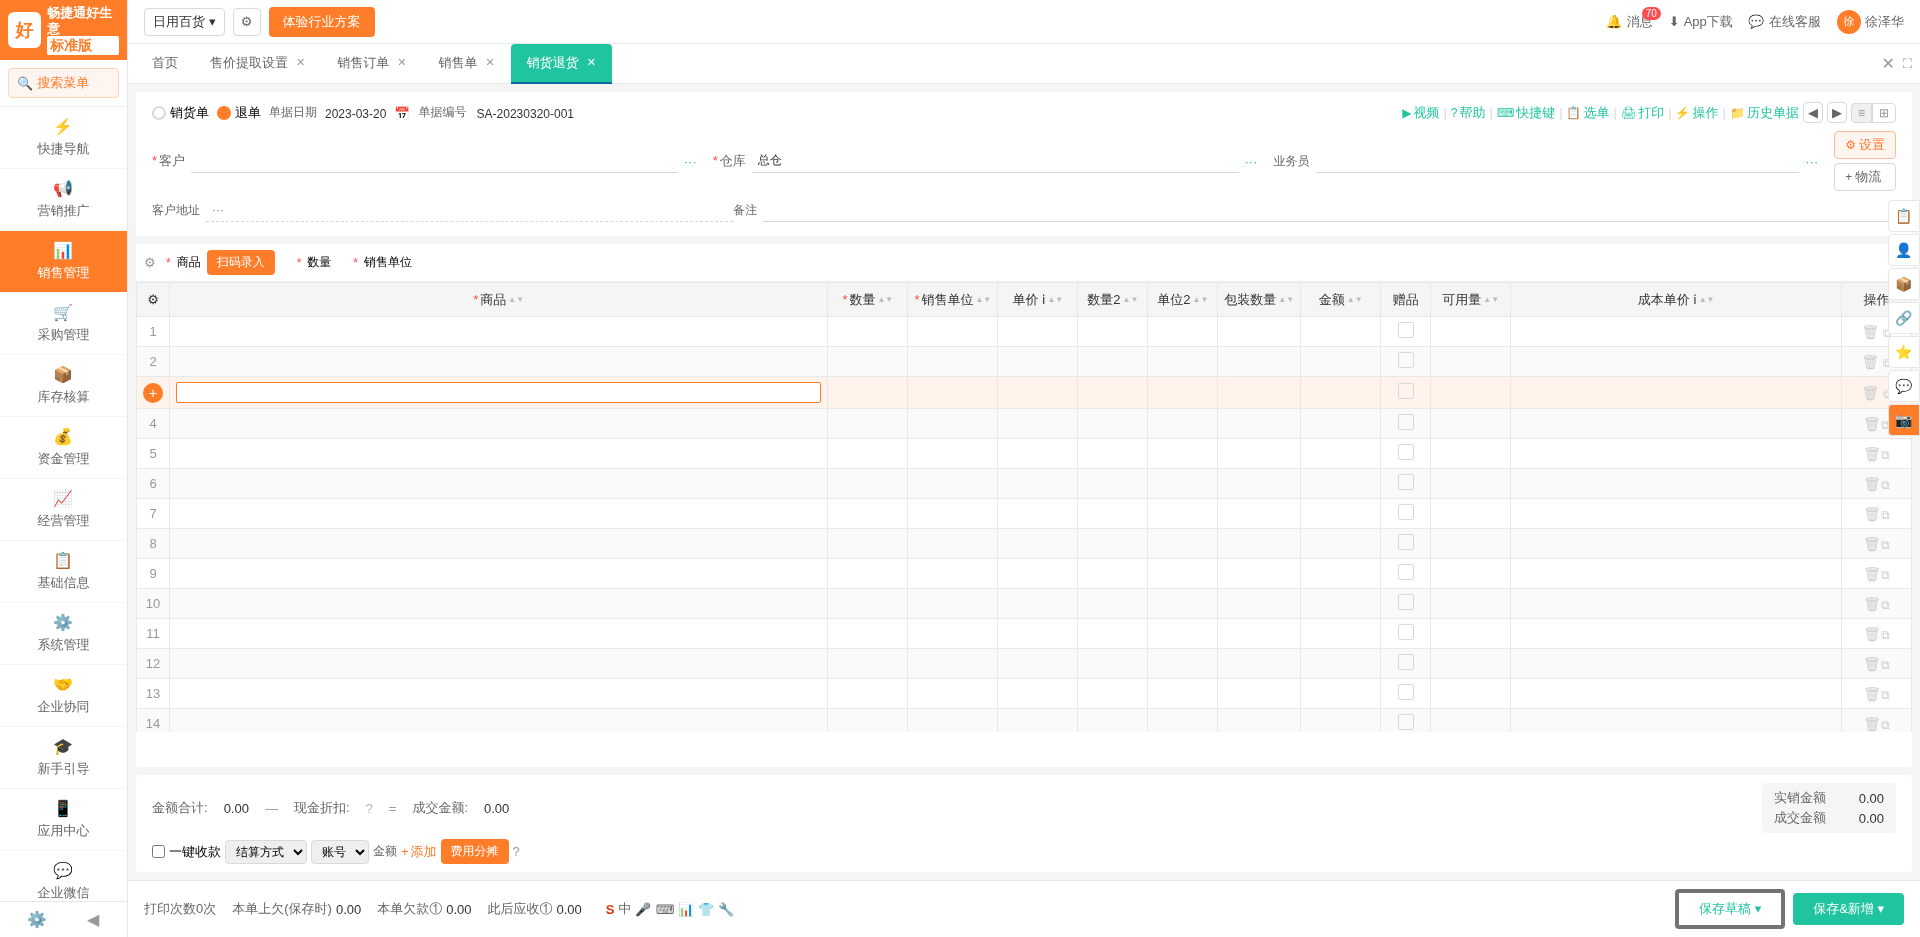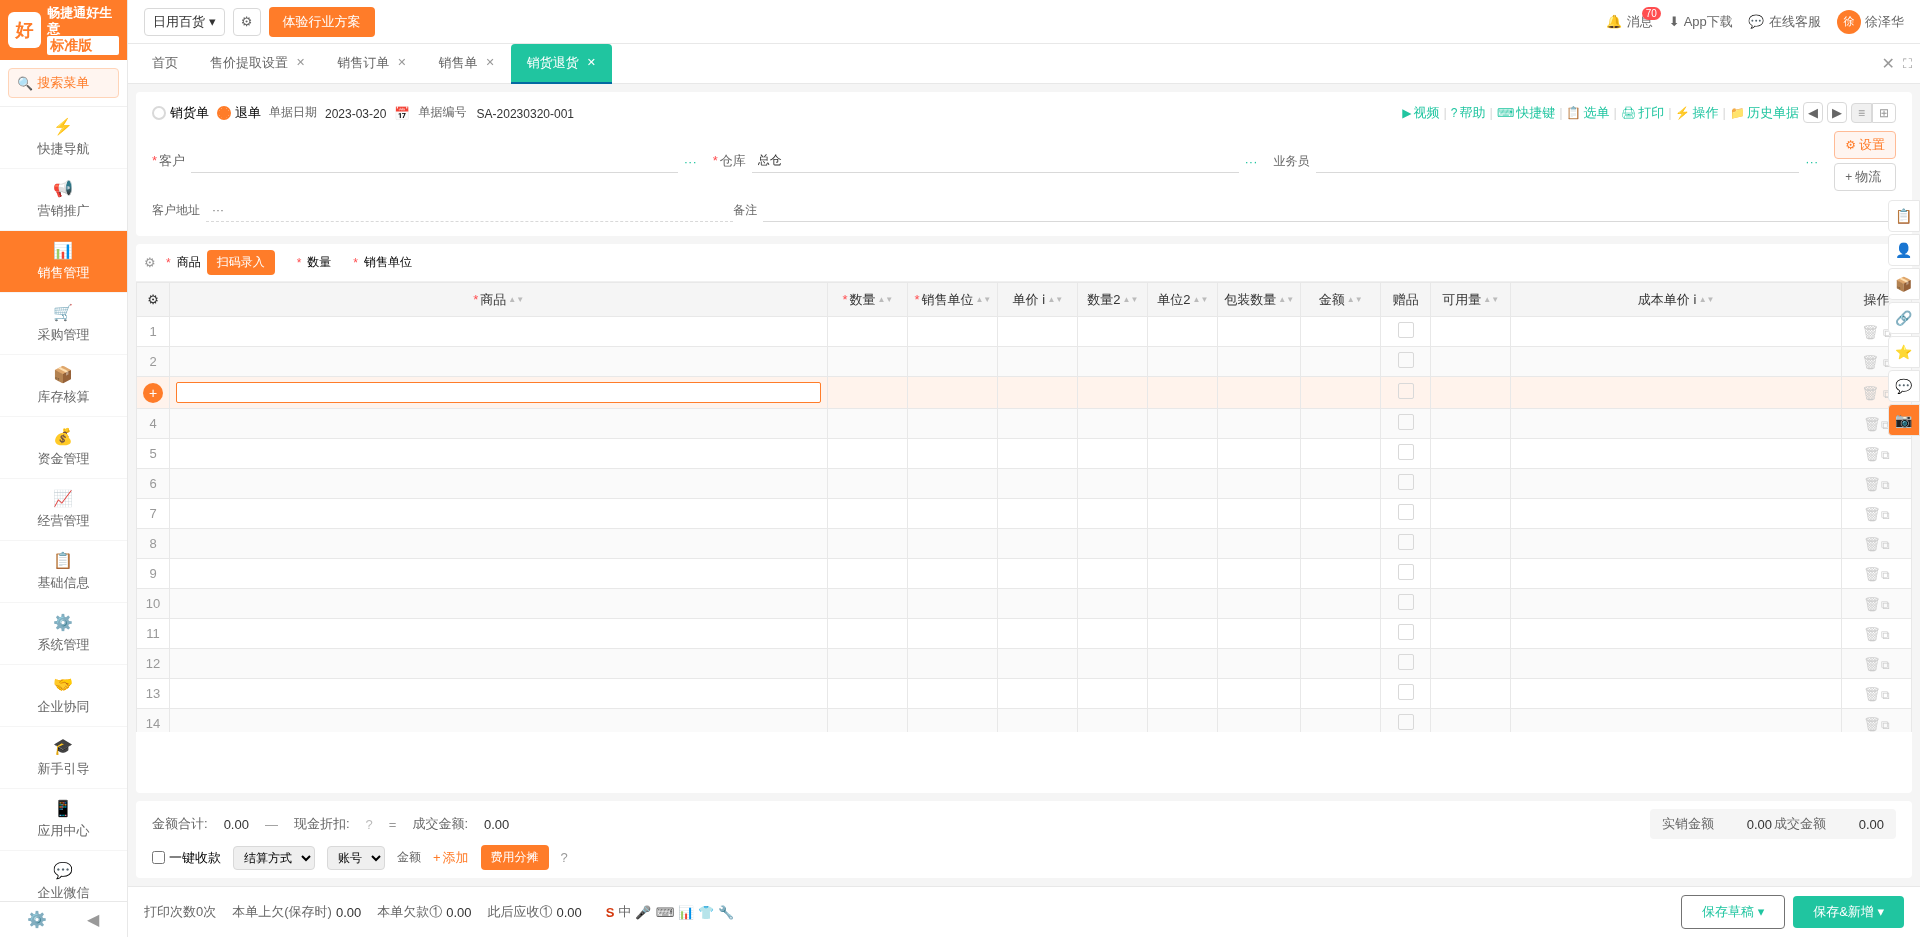--- a/index.html
+++ b/index.html
@@ -85,33 +85,33 @@
     .gear-col { width: 16px; height: 16px; color: #999; cursor: pointer; }
     .col-required { color: #ff4d4f; }
     .num-col { color: #999; width: 30px; }
 
     
     .footer-section { background: #fff; border-radius: 4px; padding: 8px 16px; }
     .footer-row { display: flex; align-items: center; gap: 16px; flex-wrap: wrap; }
     .amount-label { color: #666; }
     .amount-value { color: #333; font-weight: 500; }
     .minus-icon { color: #999; }
-    .payment-row { display: flex; align-items: center; gap: 12px; margin-top: 6px; flex-wrap: wrap; }
+    .payment-row { display: flex; align-items: center; gap: 4px; margin-top: 6px; flex-wrap: wrap; }
     .payment-check { display: flex; align-items: center; gap: 4px; font-size: 12px; cursor: pointer; }
     .payment-select { border: 1px solid #d9d9d9; border-radius: 4px; padding: 3px 6px; font-size: 12px; }
     .add-payment { color: #ff7c29; cursor: pointer; display: flex; align-items: center; gap: 2px; font-size: 12px; }
     .fee-btn { background: #ff7c29; color: #fff; border: none; border-radius: 4px; padding: 4px 10px; cursor: pointer; font-size: 12px; }
     .help-icon { color: #999; cursor: pointer; }
 
     
     .bottom-bar { background: #fff; border-top: 1px solid #e8e8e8; padding: 8px 16px; display: flex; align-items: center; justify-content: space-between; }
     .bottom-stats { display: flex; align-items: center; gap: 16px; font-size: 12px; color: #666; }
     .bottom-stats span { display: flex; align-items: center; gap: 4px; }
     .bottom-actions { display: flex; align-items: center; gap: 8px; }
-    .save-draft-btn { background: #fff; border: 1px solid #737373; color: #20c5a0; border-radius: 4px; padding: 7px 20px; cursor: pointer; font-size: 13px; }
+    .save-draft-btn { background: #fff; border: 4px solid #737373; color: #20c5a0; border-radius: 4px; padding: 7px 20px; cursor: pointer; font-size: 13px; }
     .save-new-btn { background: #20c5a0; color: #fff; border: none; border-radius: 4px; padding: 7px 20px; cursor: pointer; font-size: 13px; }
     .summary-row { display: flex; align-items: center; gap: 8px; justify-content: flex-end; }
     .summary-label { color: #666; }
     .summary-value { color: #333; font-weight: 500; min-width: 50px; text-align: right; }
 
     
     .right-float { position: fixed; right: 0; top: 200px; display: flex; flex-direction: column; gap: 2px; z-index: 100; }
     .float-btn { width: 32px; height: 32px; background: #fff; border: 1px solid #e8e8e8; display: flex; align-items: center; justify-content: center; cursor: pointer; color: #666; font-size: 14px; border-radius: 4px 0 0 4px; }
     .float-btn.active { background: #ff7c29; color: #fff; }
     .toolbar-sep { color: #d9d9d9; }
@@ -654,21 +654,21 @@
     <div class="footer-section">
       <div class="footer-row">
         <span class="amount-label">金额合计:</span>
         <span class="amount-value">0.00</span>
         <span class="minus-icon">—</span>
         <span class="amount-label">现金折扣:</span>
         <span style="color:#bbb;cursor:pointer;">?</span>
         <span style="color:#999;">=</span>
         <span class="amount-label">成交金额:</span>
         <span class="amount-value">0.00</span>
-        <div style="margin-left:auto; background:#f5f5f5; border-radius:4px; padding:6px 12px; display:flex; flex-direction:row; gap:2px;">
+        <div style="margin-left:auto; background:#f5f5f5; border-radius:4px; padding:6px 12px; display:flex; flex-direction:column; gap:2px;">
           <div class="summary-row">
             <span class="summary-label">实销金额</span>
             <span class="summary-value">0.00</span>
           </div>
           <div class="summary-row">
             <span class="summary-label">成交金额</span>
             <span class="summary-value">0.00</span>
           </div>
         </div>
       </div>

